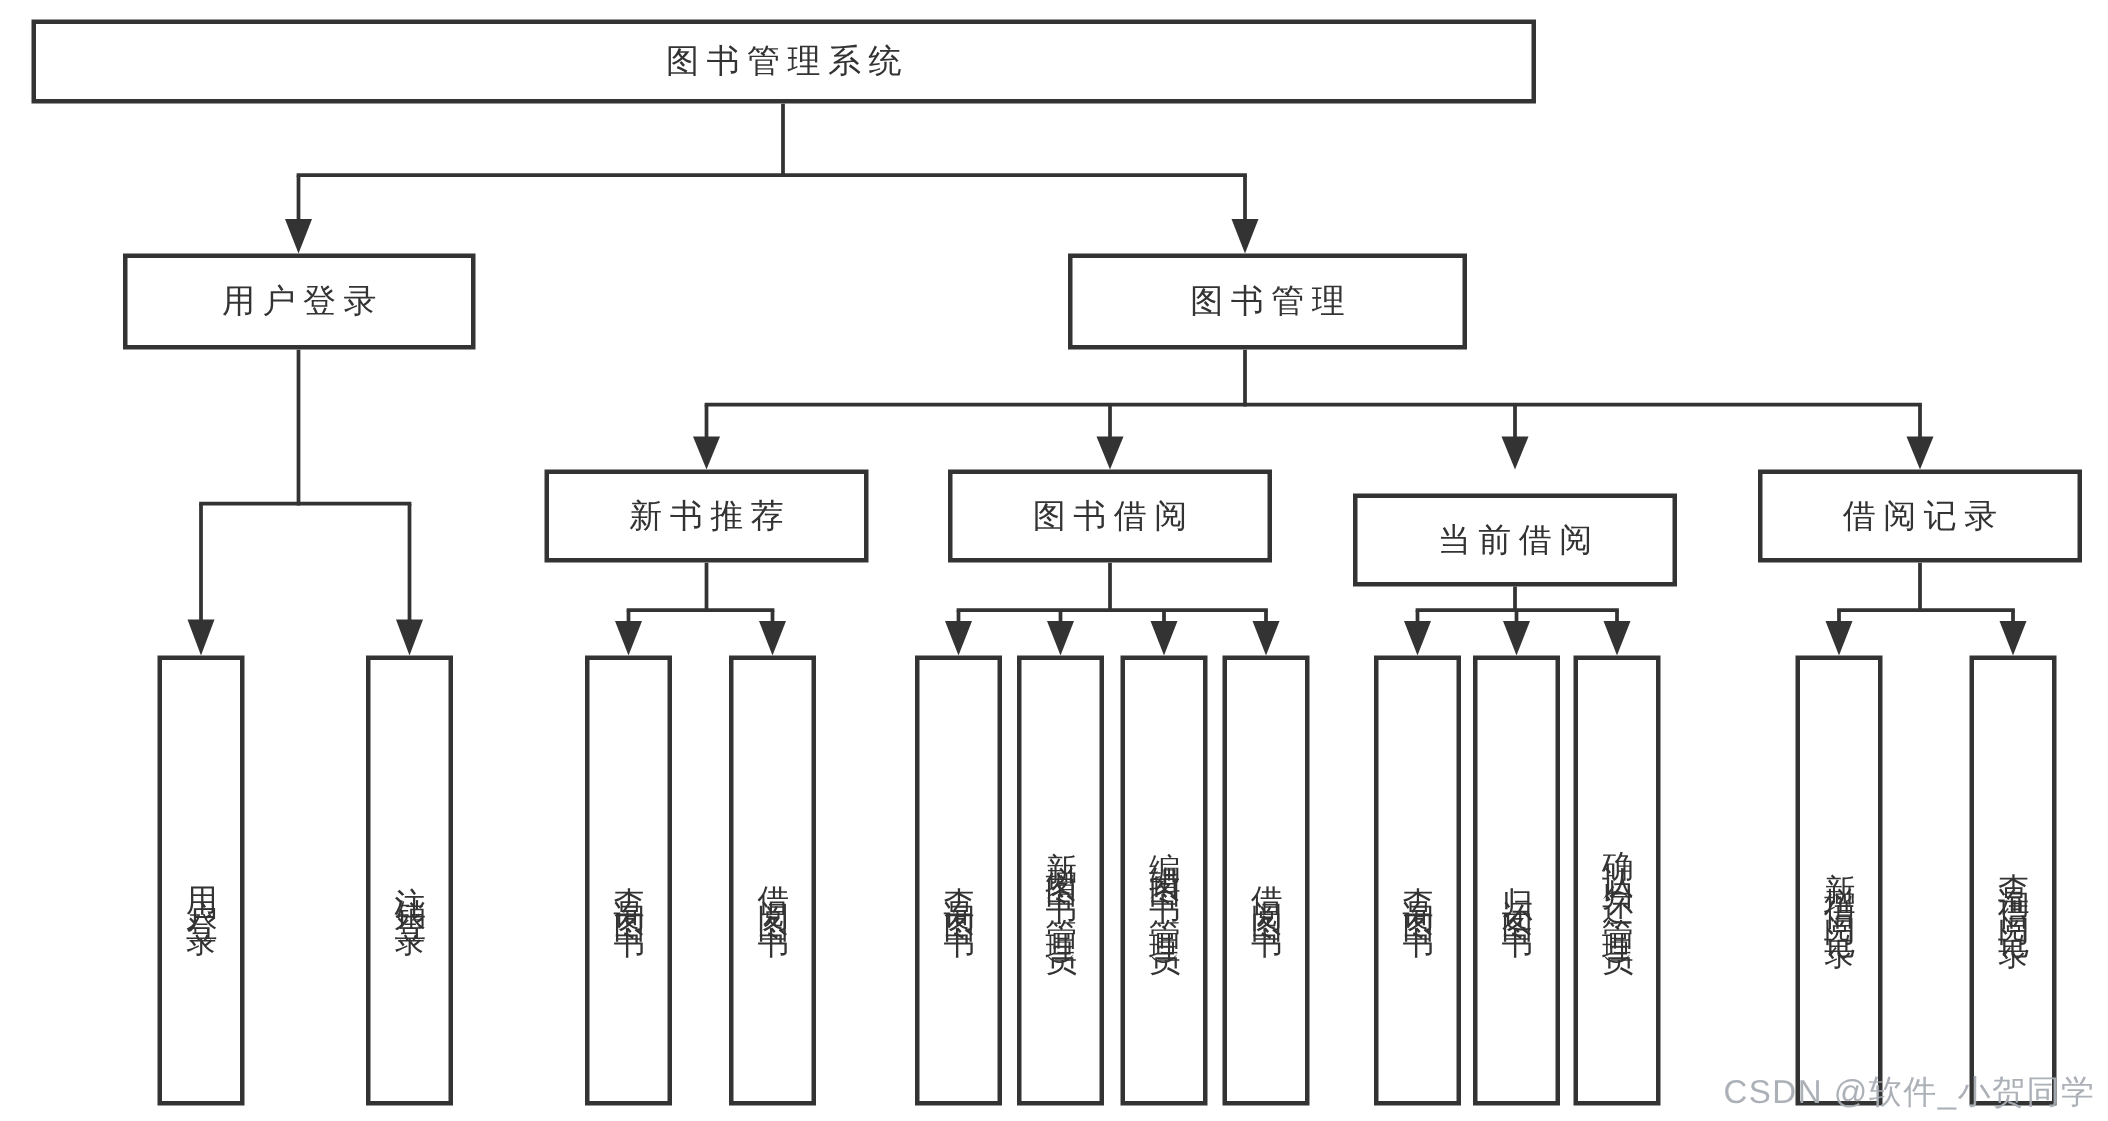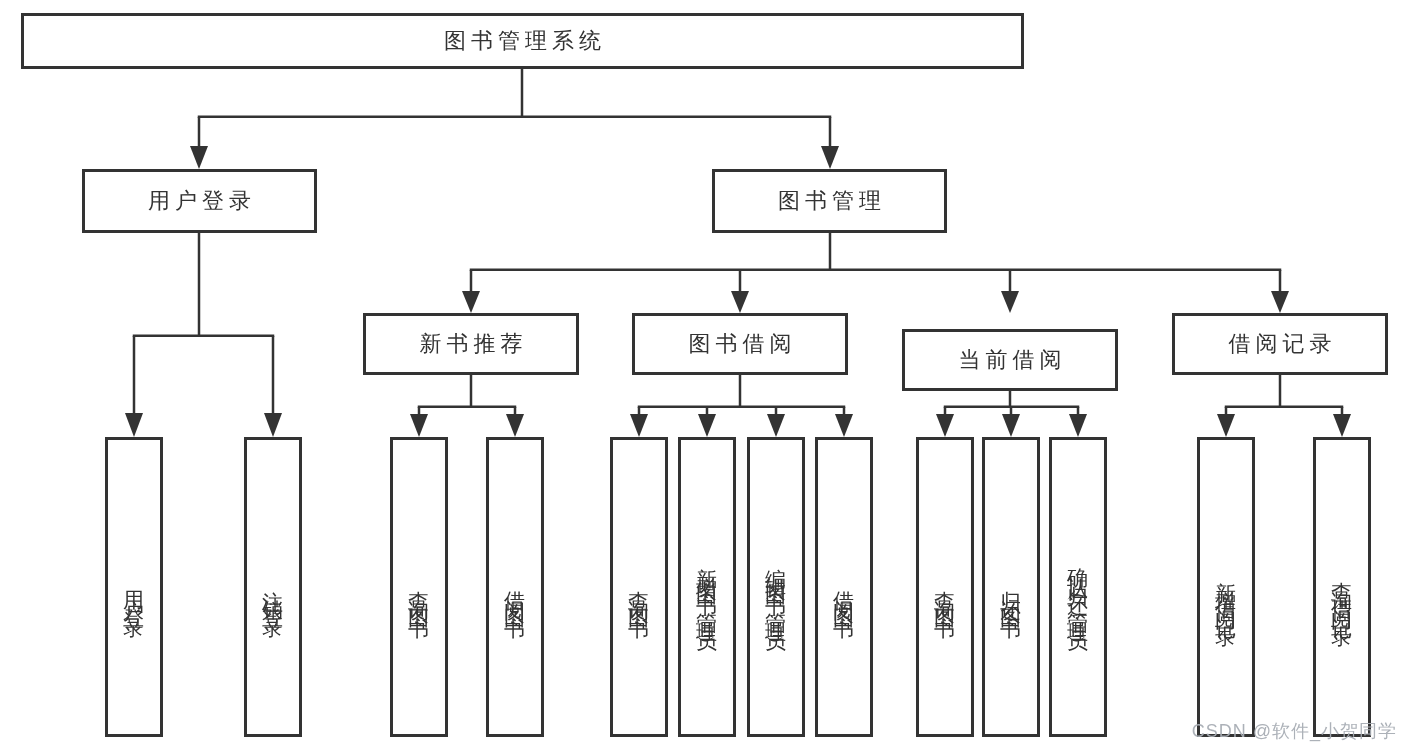--- a/index.html
+++ b/index.html
@@ -44,21 +44,21 @@
     letter-spacing: 9px;
     color: #333333;
     line-height: 1;
     margin-bottom: -9px; 
     white-space: nowrap;
   }
   #watermark {
     position: absolute;
     right: 8px;
     bottom: 4px;
-    font-size: 18px;
+    font-size: 22px;
     color: rgba(168, 173, 180, 0.95);
     letter-spacing: 1px;
     z-index: 5;
     white-space: nowrap;
   }
 </style>
 </head>
 <body>
 
 <div id="canvas">
@@ -129,21 +129,21 @@
     </g>
   </svg>
 
   <div class="box" style="left:21px; top:13px; width:1003px; height:56px;align-items:center;">
     <span class="h-label">图书管理系统</span>
   </div>
 
   <div class="box" style="left:82px; top:169px; width:235px; height:64px;">
     <span class="h-label">用户登录</span>
   </div>
-  <div class="box" style="left:712px; top:169px; width:235px; height:64px;">
+  <div class="box" style="left:712px; top:169px; width:266px; height:64px;">
     <span class="h-label">图书管理</span>
   </div>
 
   <div class="box" style="left:363px; top:313px; width:216px; height:62px;">
     <span class="h-label">新书推荐</span>
   </div>
   <div class="box" style="left:632px; top:313px; width:216px; height:62px;">
     <span class="h-label">图书借阅</span>
   </div>
   <div class="box" style="left:902px; top:313px; width:216px; height:62px;margin-top:16px;">

